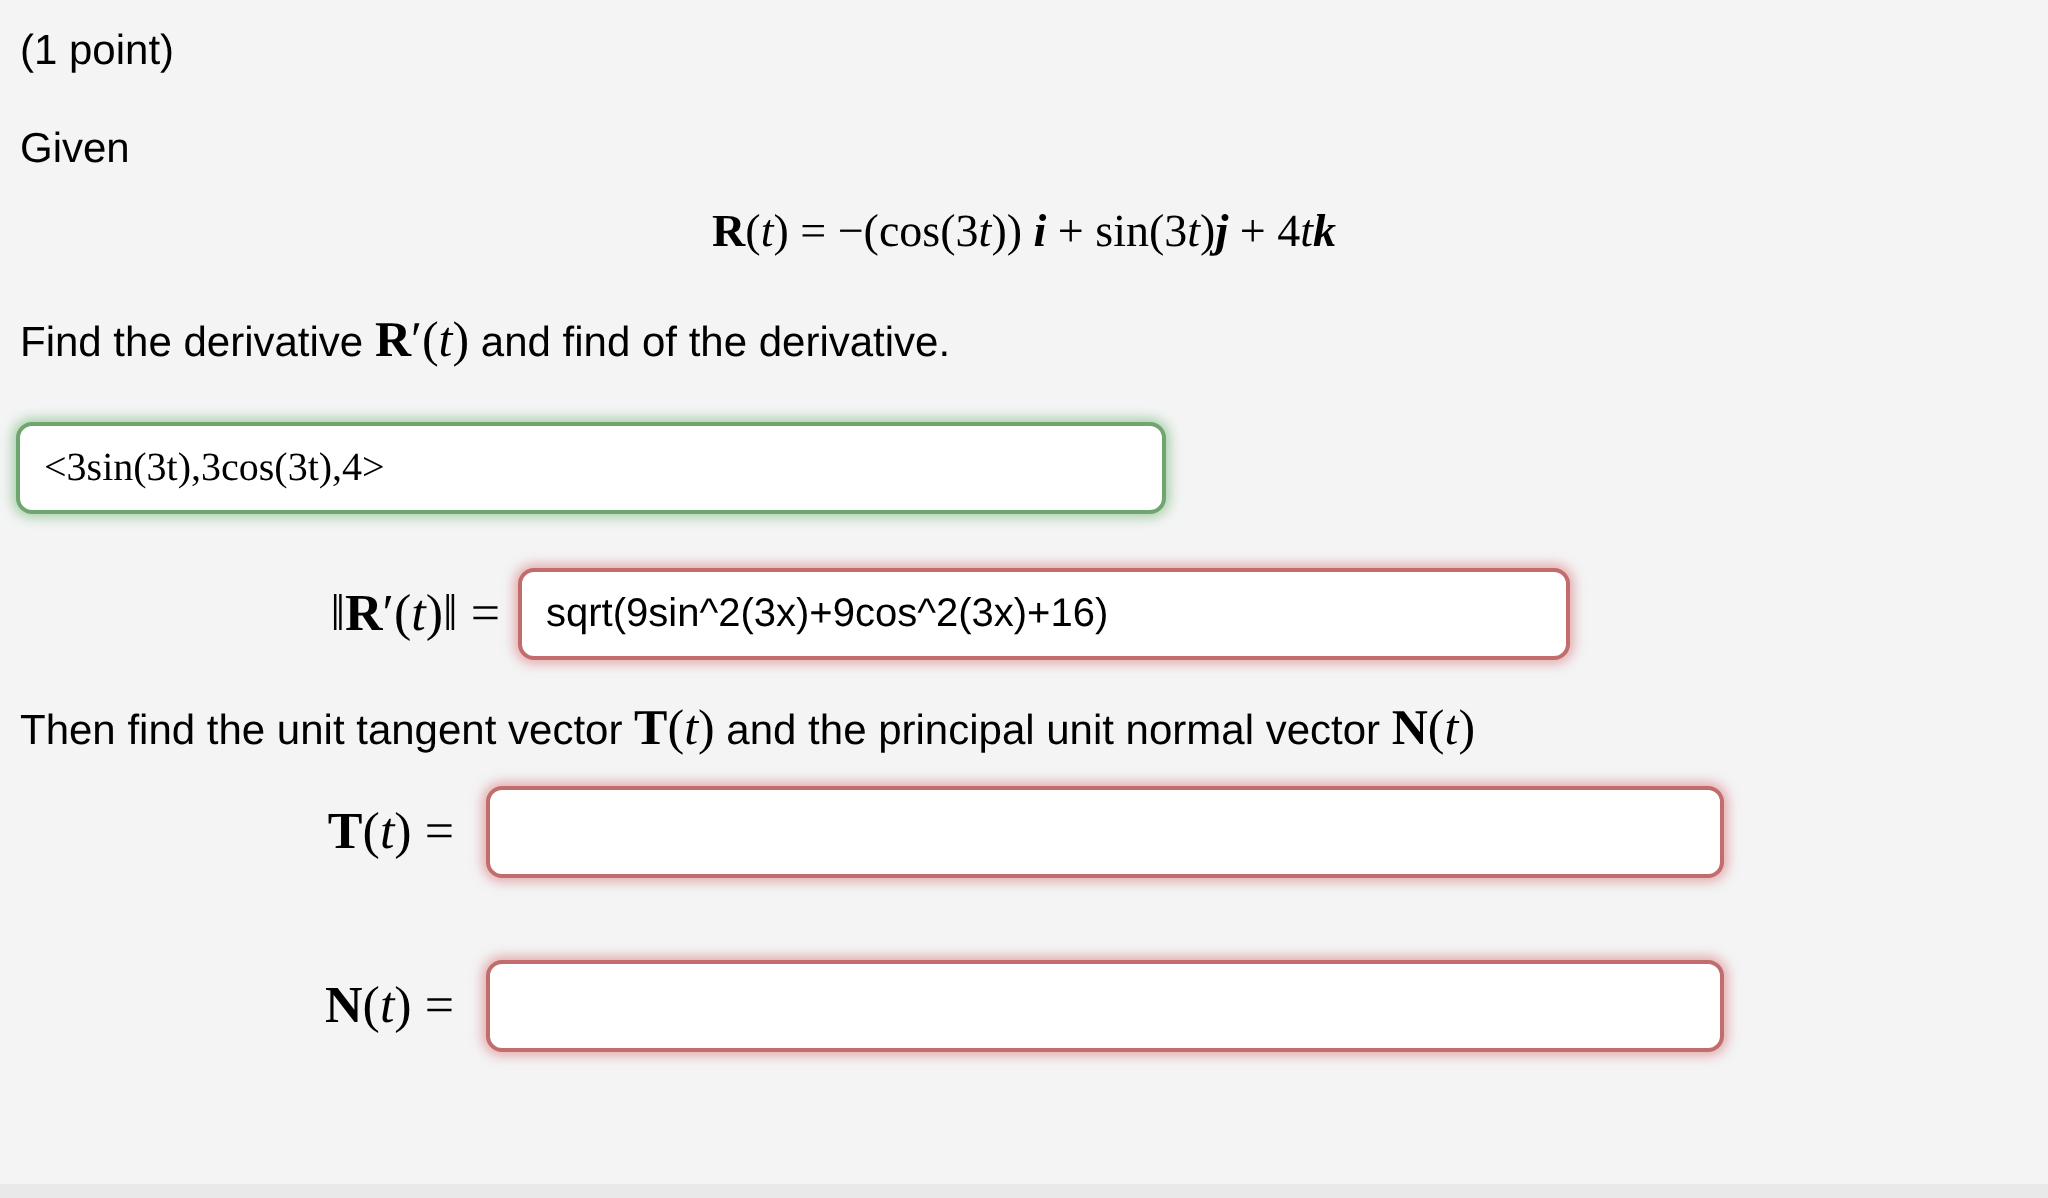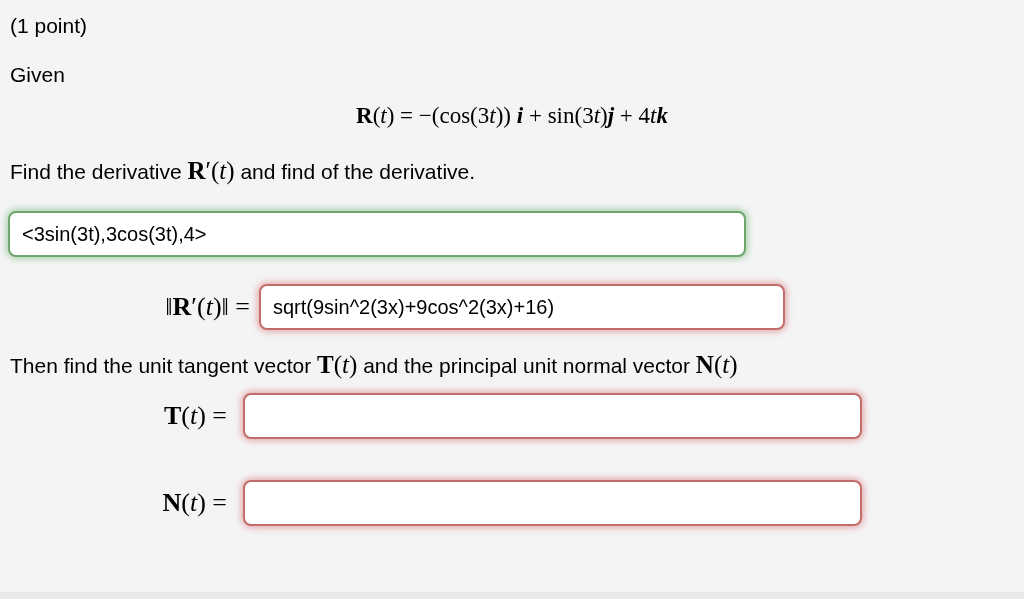--- a/index.html
+++ b/index.html
@@ -81,21 +81,21 @@
     border-radius: 8px;
     border: 2px solid #999;
     background: #fff;
     font-family: "Liberation Sans", "DejaVu Sans", sans-serif;
     font-size: 20px;
     color: #000;
     padding: 0 12px;
     outline: none;
     flex: none;
   }
-  .row-rprime .answer-input  { margin-left: 8px;  width: 738px; }
+  .row-rprime .answer-input  { margin-left: 8px;  width: 575px; font-family: Liberation Serif, serif; }
   .row-norm   .answer-input  { margin-left: 9px;  width: 526px; }
   .row-tangent .answer-input { margin-left: 16px; width: 619px; }
   .row-normal .answer-input  { margin-left: 16px; width: 619px; }
 
   .answer-input.correct {
     border-color: var(--correct, #6fa56f);
     box-shadow: 0 0 6px 2px var(--correct-glow, rgba(140,194,140,0.7));
   }
   .answer-input.incorrect {
     border-color: var(--incorrect, #c36c6c);

